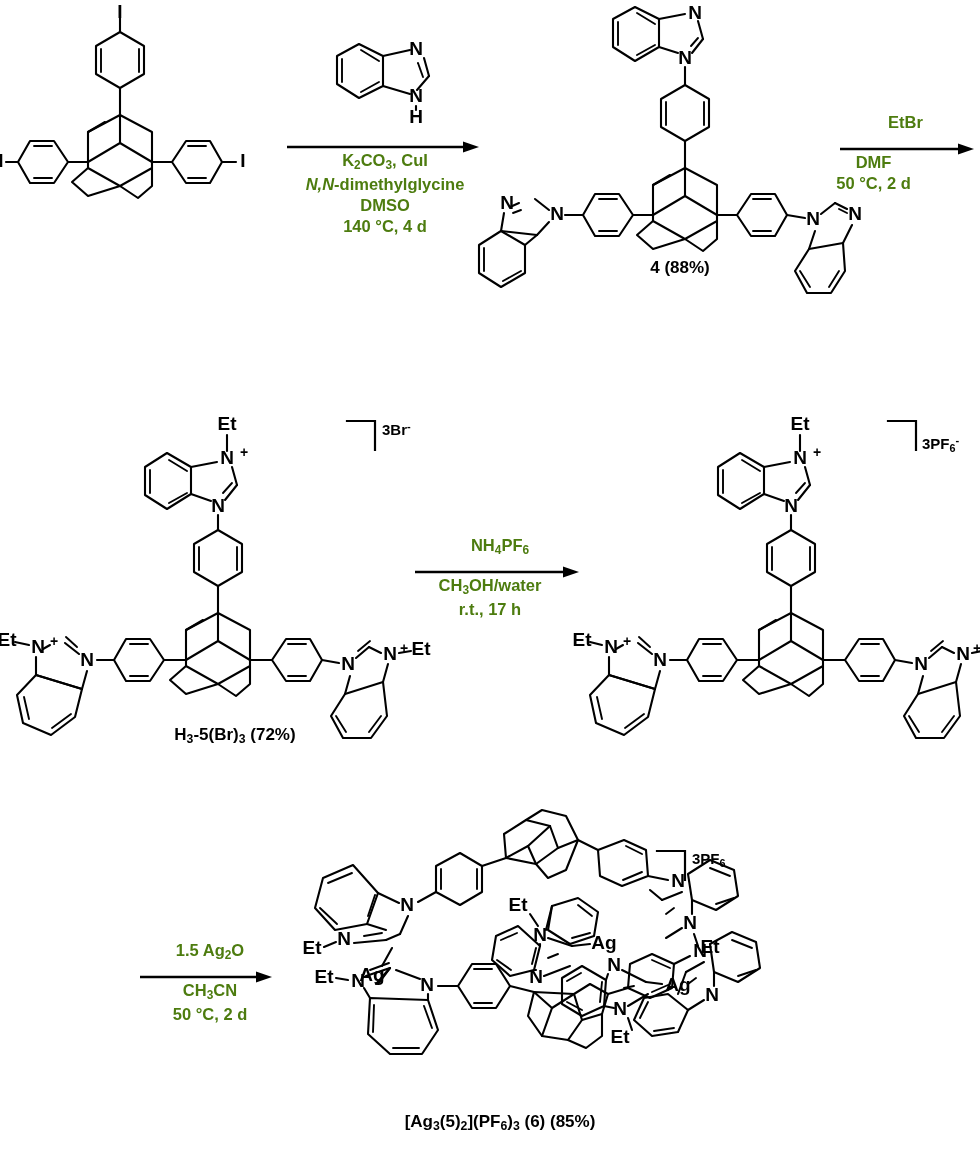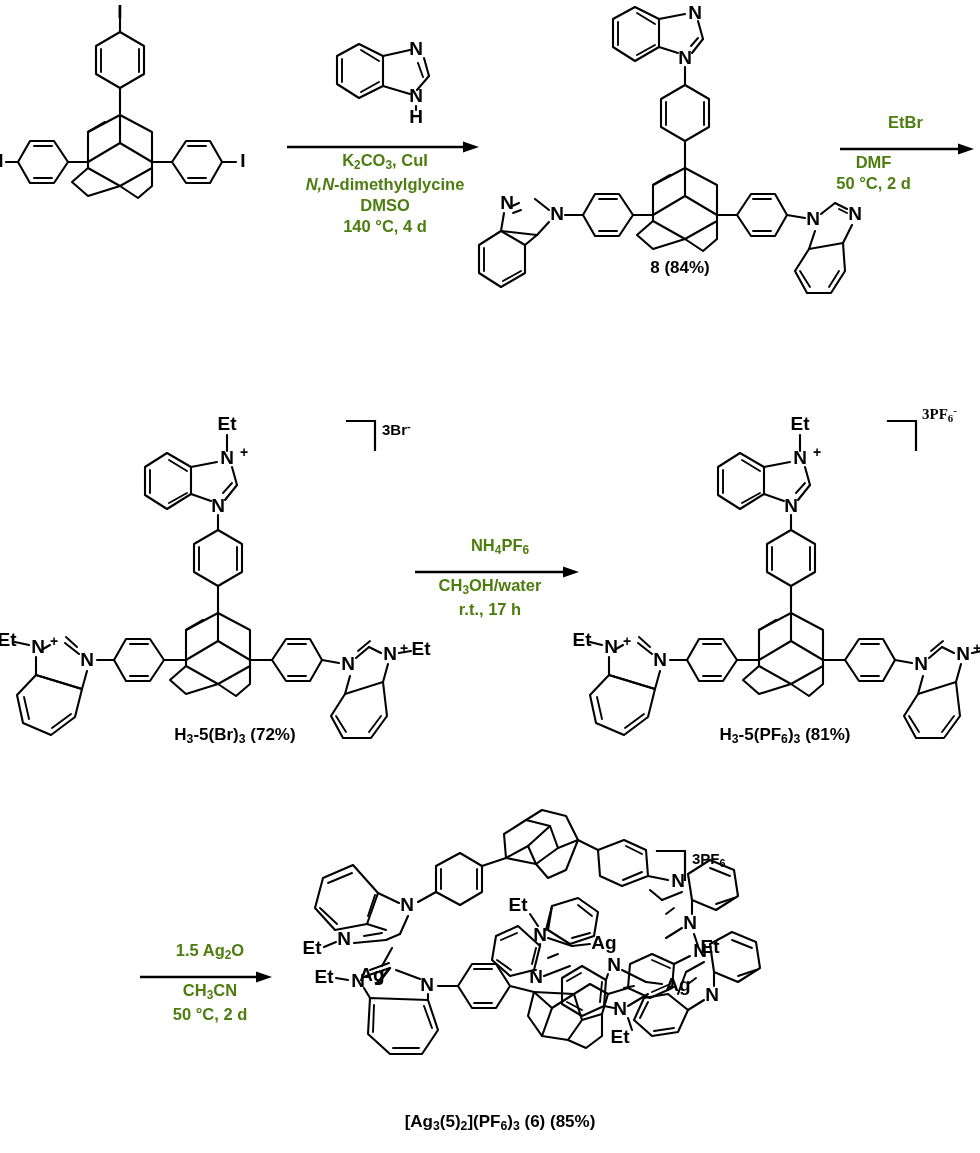--- a/index.html
+++ b/index.html
@@ -234,21 +234,21 @@
         <text class="atom" x="360" y="210">N</text>
         <path class="bond" d="M357,220 L348,238"></path>
         <path class="bond" d="M348,238 L314,244"></path>
         <path class="bond" d="M314,244 L300,266 L312,288 L336,288 L350,266 L348,238"></path>
         <path class="bond-thin" d="M305,266 L315,282"></path>
         <path class="bond-thin" d="M334,282 L344,266"></path>
       </g>
     </svg>
 
     <div class="label" style="left:600px;top:258px;width:160px;">
-      <span>8 (84%)</span>
+      <span>4 (88%)</span>
     </div>
 
     <div class="cond-text" style="left:838px;top:112px;width:135px;">
       <div><span>EtBr</span></div>
     </div>
     <svg width="140" height="20" style="position:absolute;left:838px;top:140px;">
       <path class="arrow-line" d="M2,9 L124,9"></path>
       <path d="M136,9 L120,3.5 L120,14.5 Z" fill="#000"></path>
     </svg>
     <div class="cond-text" style="left:806px;top:152px;width:135px;">
@@ -425,29 +425,26 @@
         <path class="bond" d="M378,277 L340,289"></path>
         <path class="bond" d="M340,289 L326,311 L338,333 L366,333 L382,311 L378,277"></path>
         <path class="bond-thin" d="M331,311 L341,327"></path>
         <path class="bond-thin" d="M364,327 L376,311"></path>
       </g>
     </svg>
 
     <svg width="36" height="36" style="position:absolute;left:886px;top:23px;">
       <path class="bracket" d="M2,3 L30,3 L30,32"></path>
     </svg>
-    <div class="counter" style="left:922px;top:9px;font-family:Liberation Serif, serif;">
+    <div class="counter" style="left:922px;top:39px;">
       <span>3PF<sub>6</sub><sup>-</sup></span>
     </div>
 
     <div class="label" style="left:125px;top:330px;width:220px;">
       <span>H<sub>3</sub>-5(Br)<sub>3</sub> (72%)</span>
-    </div>
-    <div class="label" style="left:660px;top:330px;width:250px;">
-      <span>H<sub>3</sub>-5(PF<sub>6</sub>)<sub>3</sub> (81%)</span>
     </div>
   </div>
 
   <div class="row" style="top:840px;height:313px;">
 
     <div class="cond-text" style="left:130px;top:100px;width:160px;">
       <div><span>1.5 Ag<sub>2</sub>O</span></div>
     </div>
     <svg width="140" height="20" style="position:absolute;left:138px;top:128px;">
       <path class="arrow-line" d="M2,9 L122,9"></path>

